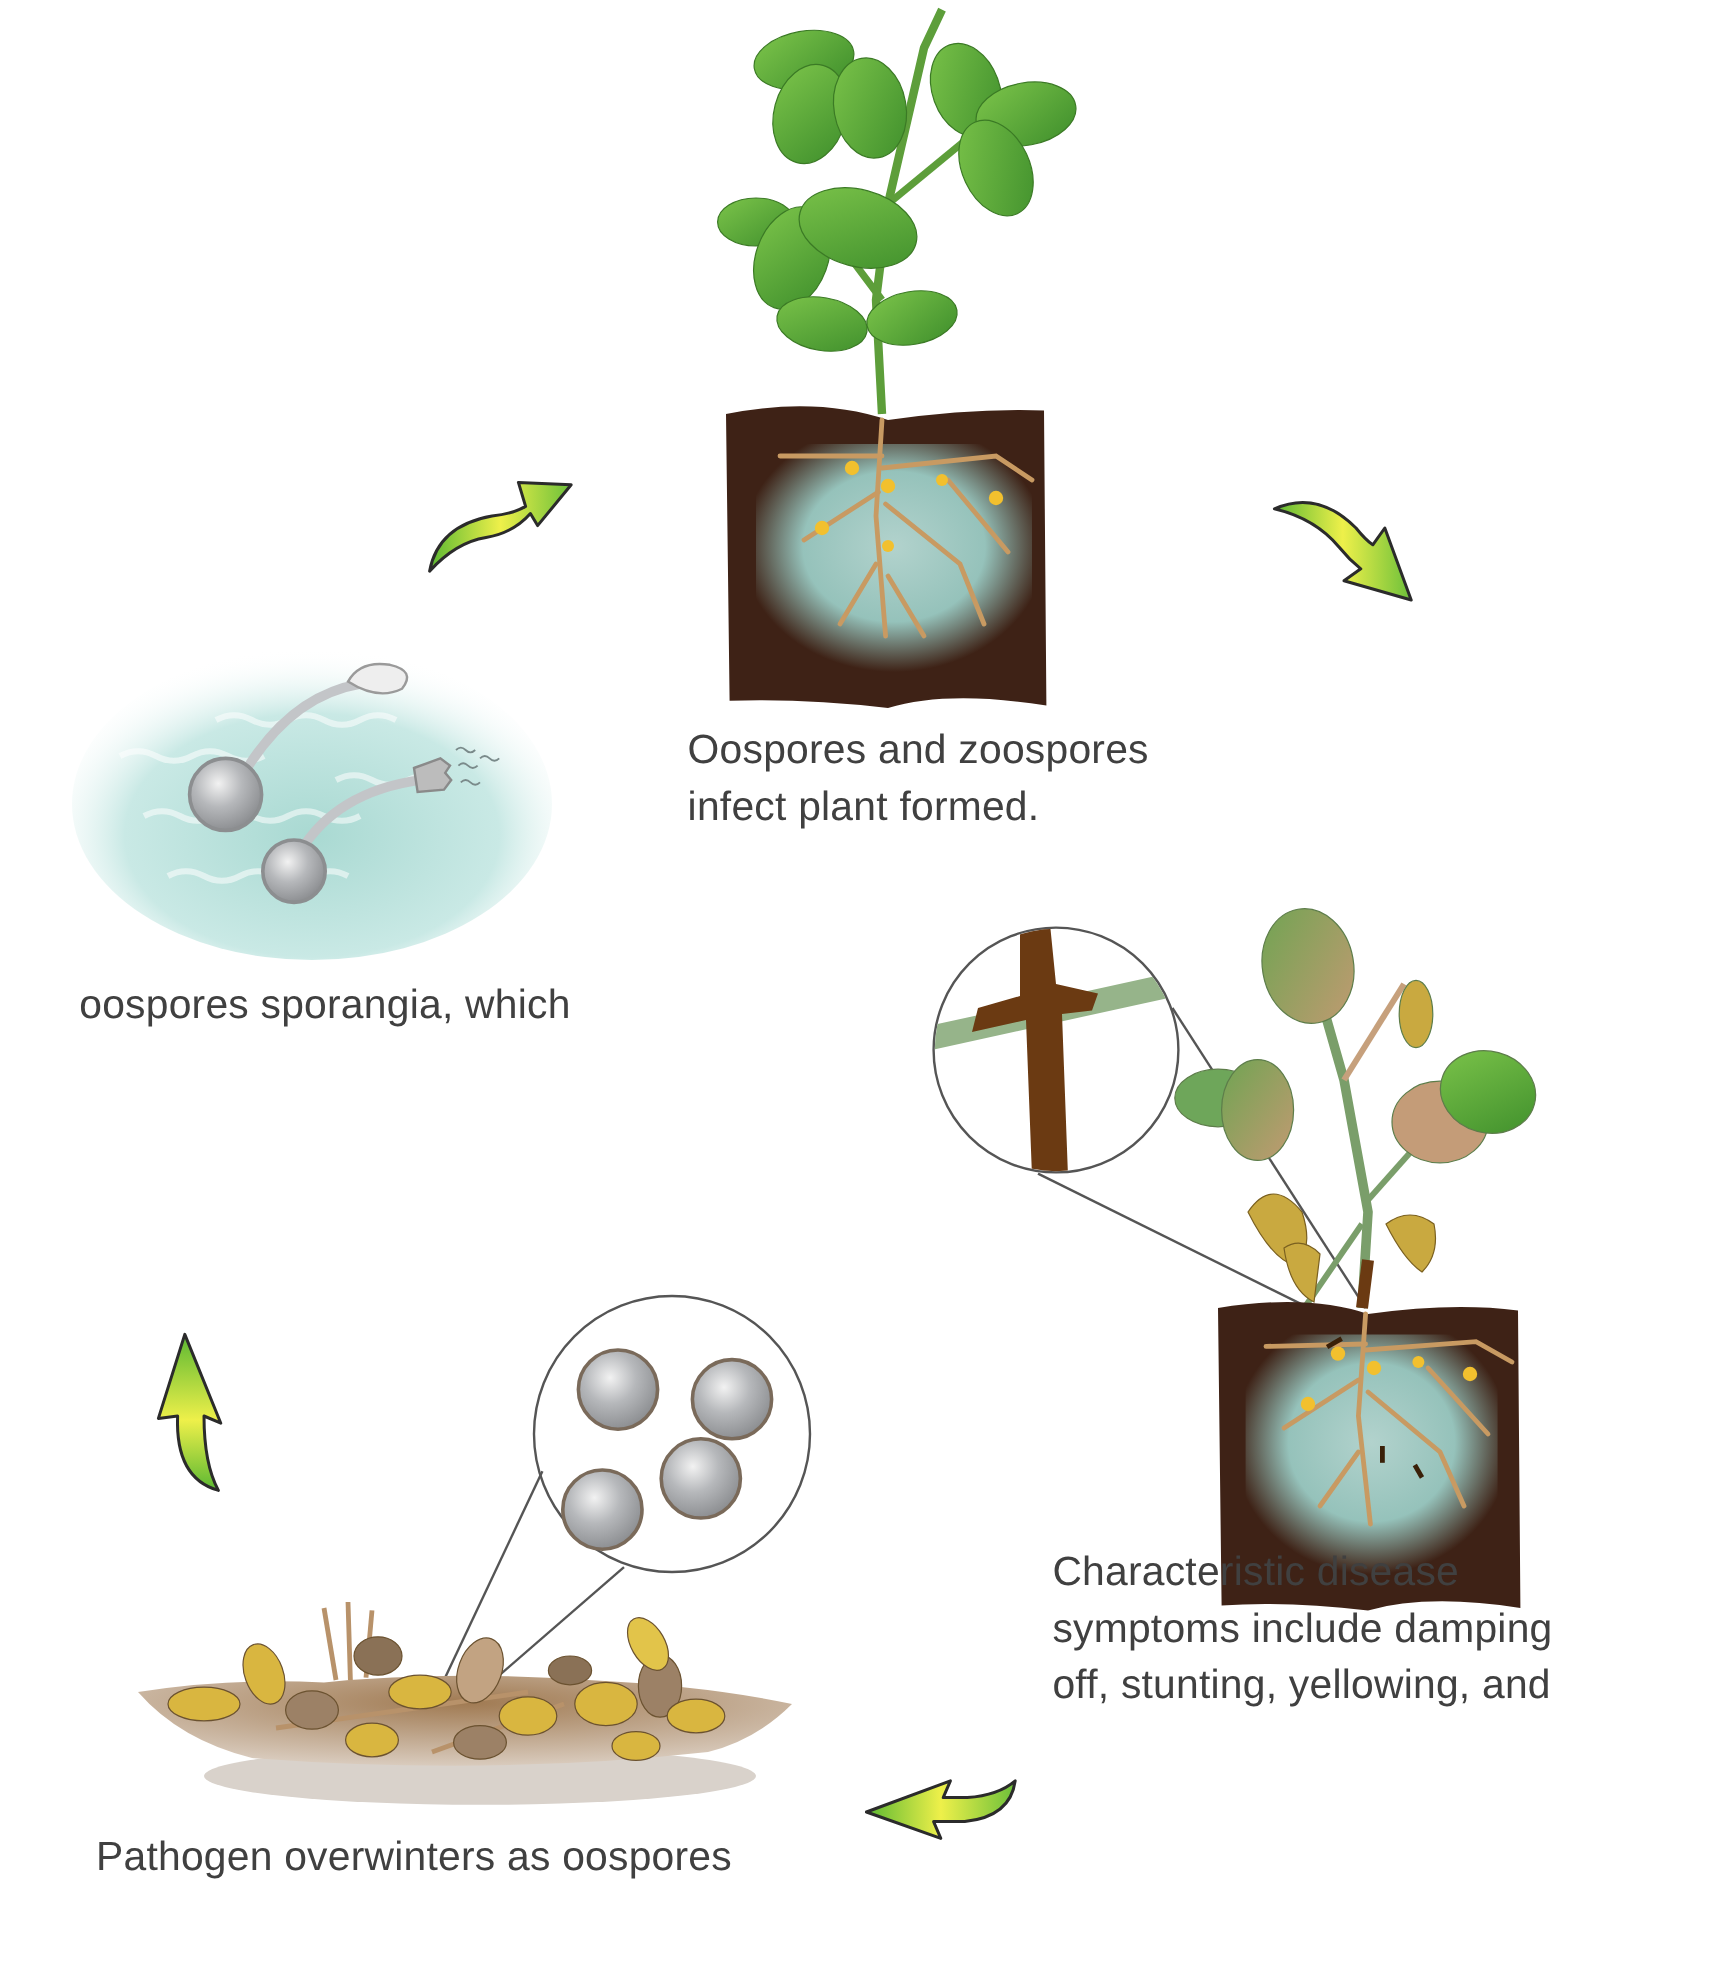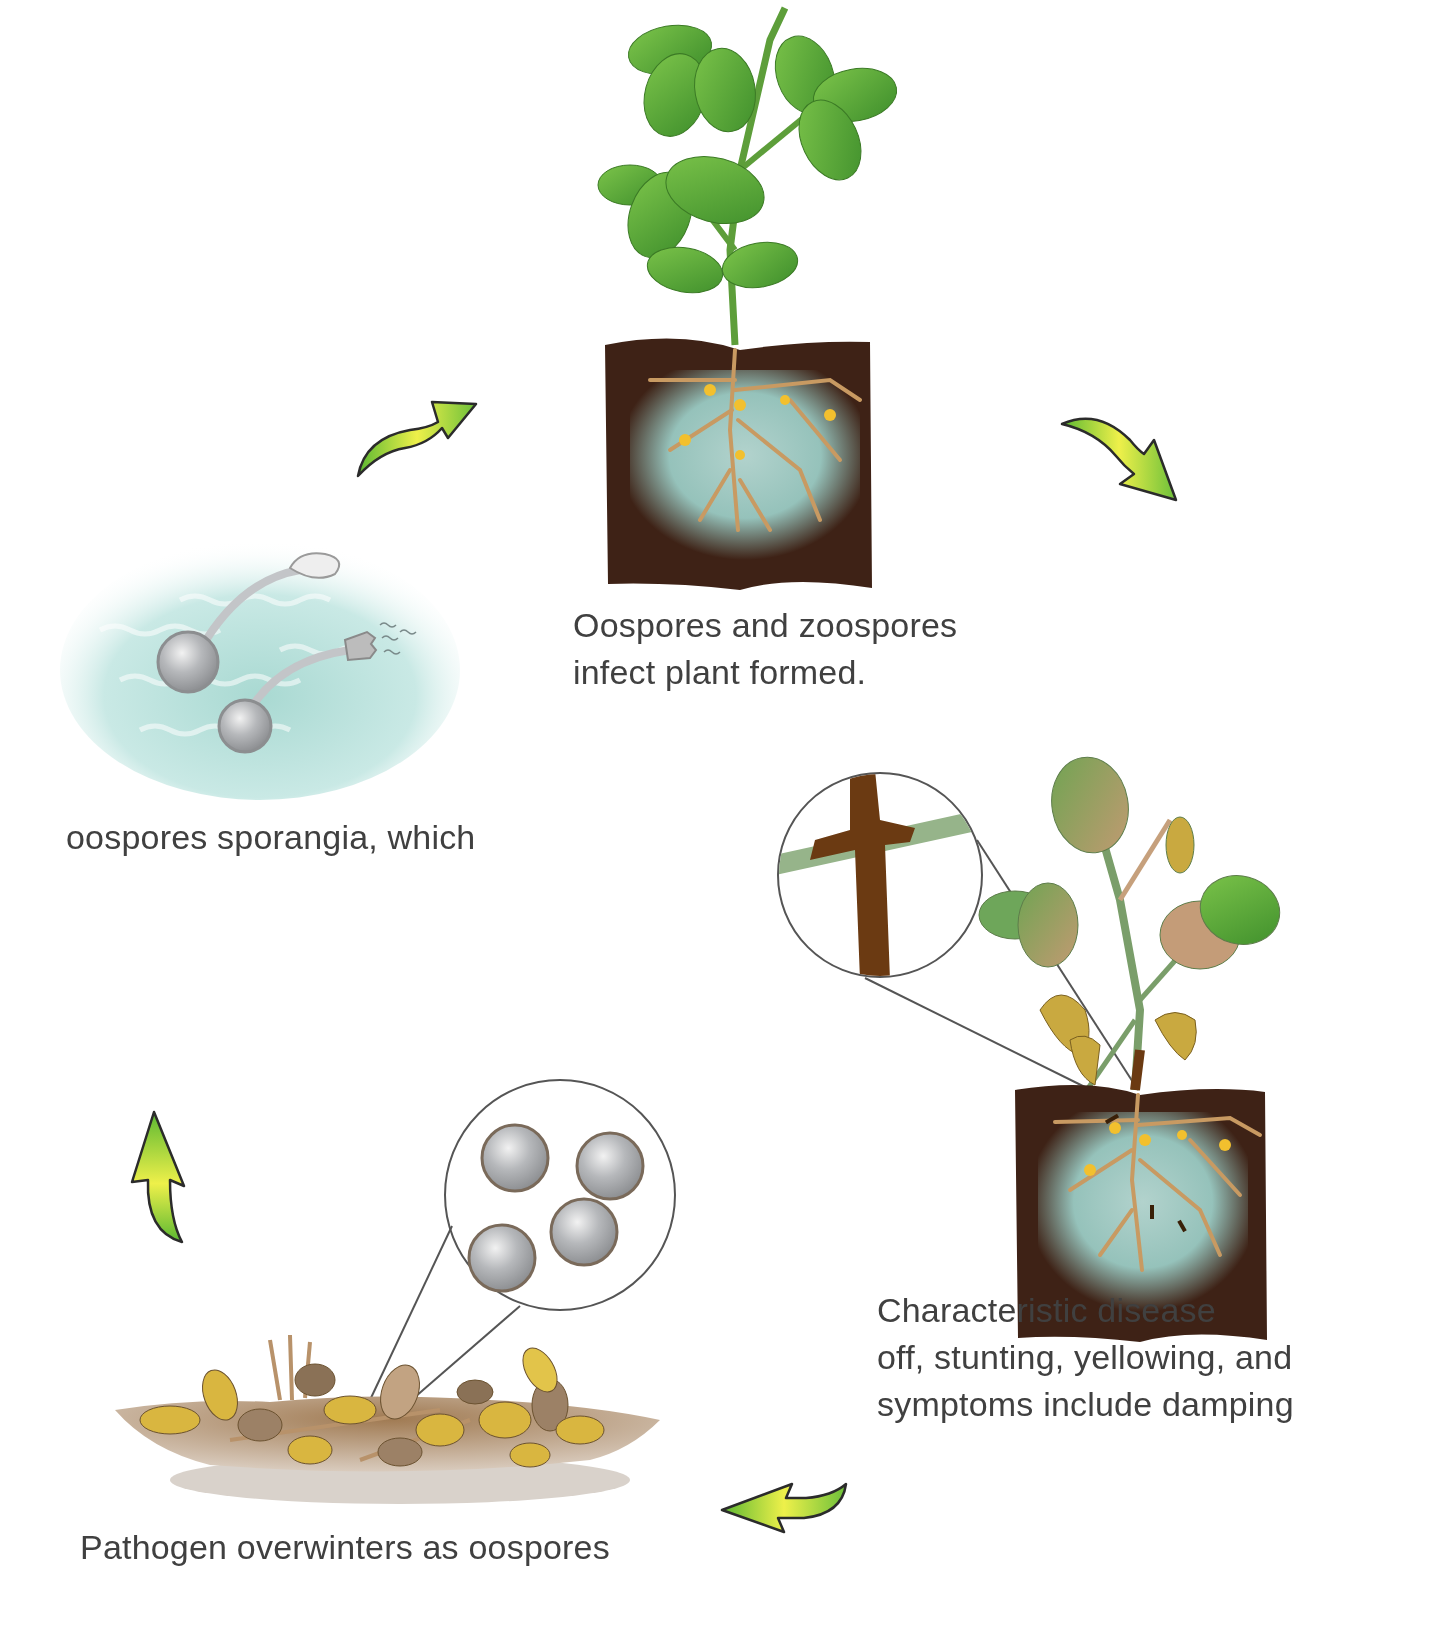--- a/index.html
+++ b/index.html
@@ -199,22 +199,22 @@
         <circle cx="320" cy="420" r="6"></circle>
     </g>
     <g fill="#3a2008">
       <rect x="340" y="362" width="4" height="14" transform="rotate(60 342 369)"></rect>
       <rect x="380" y="455" width="4" height="14"></rect>
       <rect x="410" y="470" width="4" height="12" transform="rotate(-30 412 476)"></rect>
     </g>
   </svg>
   <div class="caption" style="left:877px; top:1272px;margin-top:15px;">
     <div>Characteristic disease</div>
+    <div>symptoms include damping</div>
     <div>off, stunting, yellowing, and</div>
-    <div>symptoms include damping</div>
   </div>
 </div>
 
 <svg style="left:714px; top:1474px;" width="140" height="62" viewBox="0 0 140 62">
   <path d="M132 10 Q128 40 90 44 L64 44 L70 58 L8 36 L78 10 L72 24 L92 24 Q118 22 132 10 Z" fill="url(#arrowGradH)" stroke="#2b2b2b" stroke-width="2.5" stroke-linejoin="round"></path>
 </svg>
 
 <div>
   <svg style="left:110px; top:1080px;" width="580" height="440" viewBox="0 0 580 440">
 

